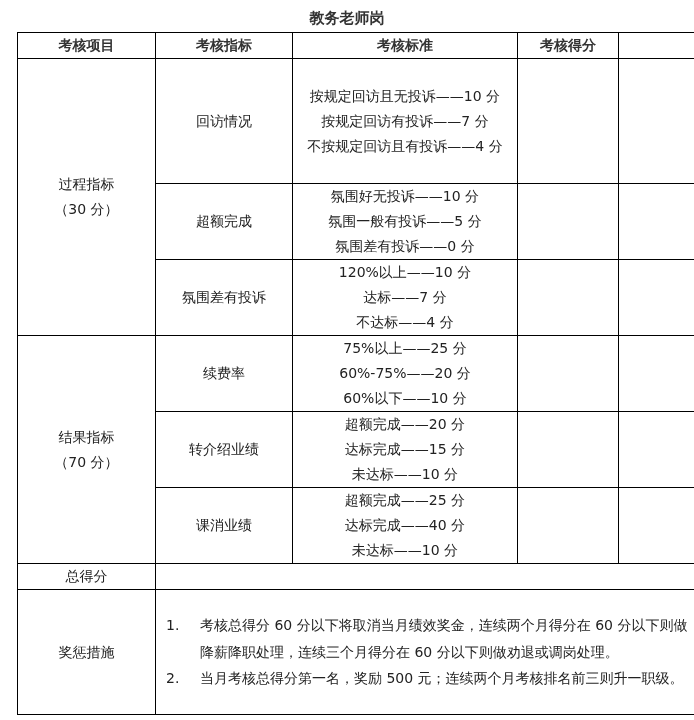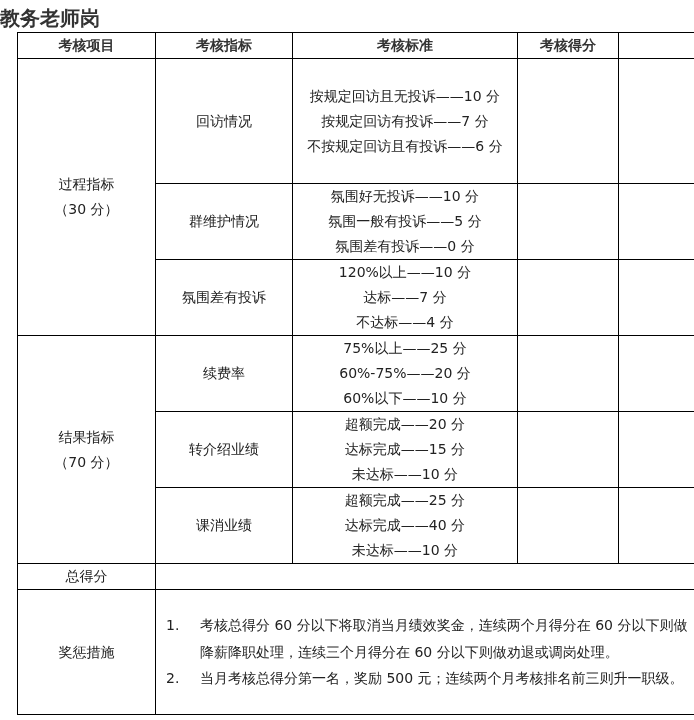--- a/index.html
+++ b/index.html
@@ -3,21 +3,21 @@
 <meta charset="utf-8">
 <style>
   html, body { margin: 0; padding: 0; background: #ffffff; }
   body {
     width: 694px; height: 720px; position: relative; overflow: hidden;
     font-family: "DejaVu Sans", "Liberation Sans", sans-serif;
     color: #222222;
   }
   .title {
     position: absolute; left: 0; top: 6px; width: 694px; height: 24px;
-    text-align: left; font-size: 20px; font-weight: bold; color: #333333;
+    text-align: center; font-size: 15px; font-weight: bold; color: #333333;
     line-height: 24px;
   }
   table.grid {
     position: absolute; left: 17px; top: 32px;
     border-collapse: collapse; table-layout: fixed;
     width: 683px;
   }
   table.grid td {
     border: 1.5px solid #000000;
     text-align: center; vertical-align: middle;
@@ -56,28 +56,28 @@
 
   <tr style="height:125px">
     <td rowspan="3">
       <span class="left-label">过程指标</span>
       <span class="left-label">（30 分）</span>
     </td>
     <td>回访情况</td>
     <td style="padding:0 14px">
       <span class="std-wrap">按规定回访且无投诉——10 分</span>
       <span class="std-wrap">按规定回访有投诉——7 分</span>
-      <span class="std-wrap">不按规定回访且有投诉——6 分</span>
+      <span class="std-wrap">不按规定回访且有投诉——4 分</span>
     </td>
     <td></td>
     <td></td>
   </tr>
 
   <tr style="height:76px">
-    <td>群维护情况</td>
+    <td>超额完成</td>
     <td>
       <span class="std-line">氛围好无投诉——10 分</span>
       <span class="std-line">氛围一般有投诉——5 分</span>
       <span class="std-line">氛围差有投诉——0 分</span>
     </td>
     <td></td>
     <td></td>
   </tr>
 
   <tr style="height:76px">

